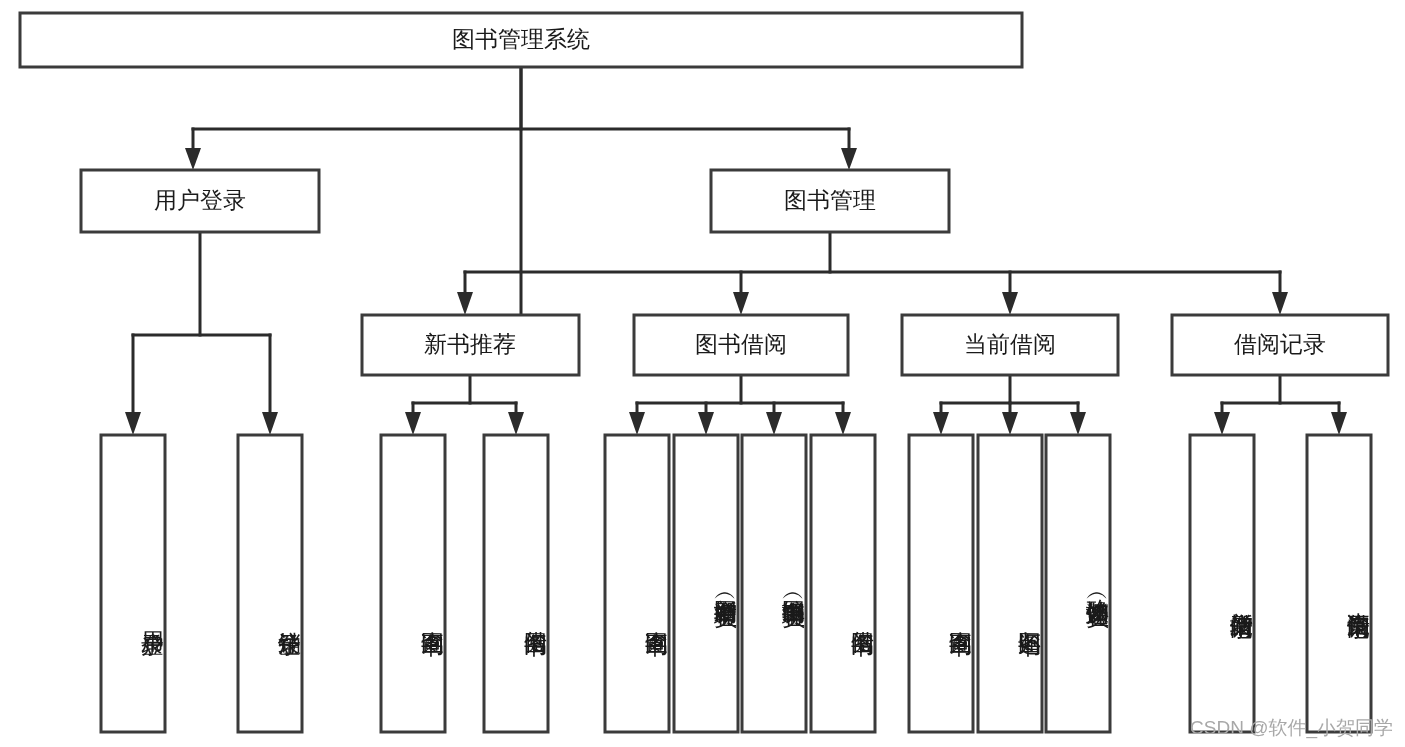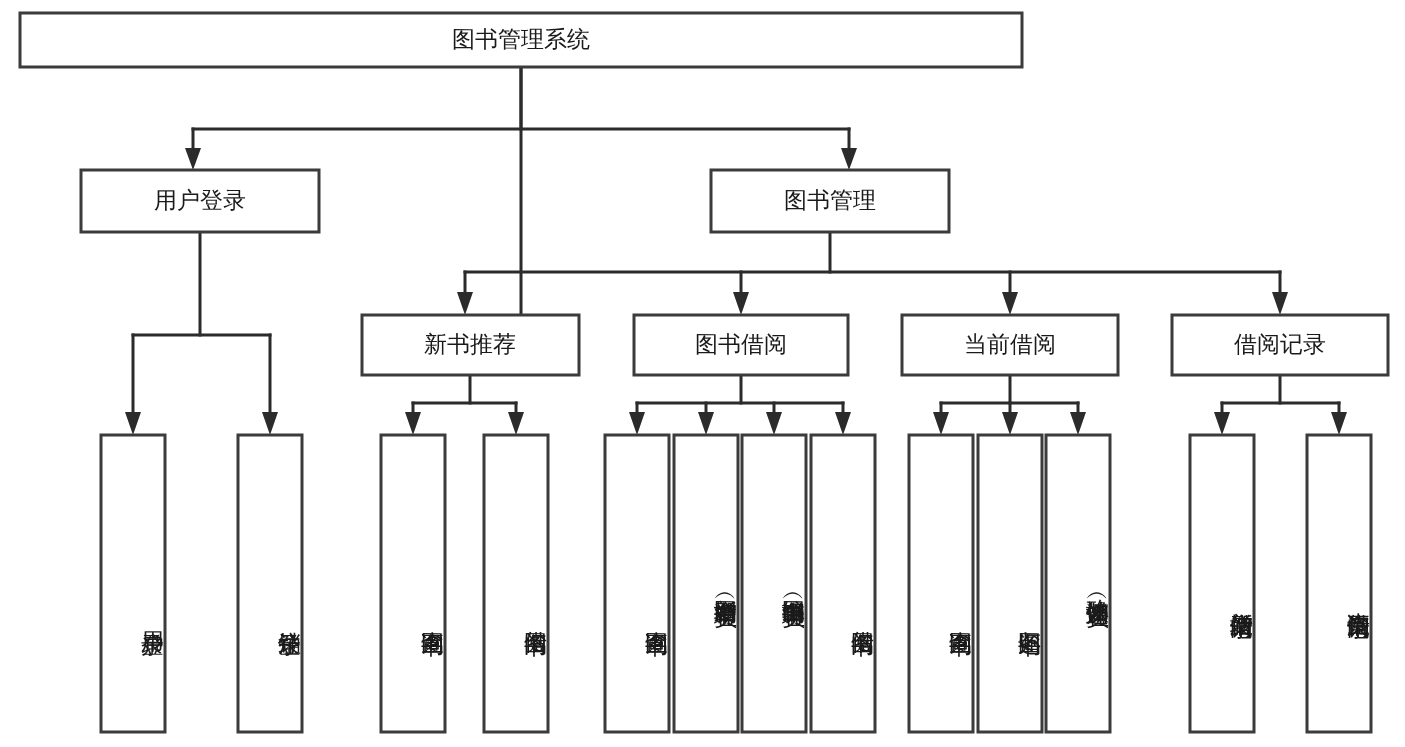--- a/index.html
+++ b/index.html
@@ -196,13 +196,14 @@
   <div class="vlabel" style="left:742px; top:443px; width:64px; height:284px;">编辑图书（管理员）</div>
   <div class="vlabel" style="left:811px; top:505px; width:64px; height:220px;">借阅图书</div>
 
   <div class="vlabel" style="left:909px; top:505px; width:64px; height:220px;">查询图书</div>
   <div class="vlabel" style="left:978px; top:505px; width:64px; height:220px;">归还图书</div>
   <div class="vlabel" style="left:1046px; top:443px; width:64px; height:284px;">确认归还（管理员）</div>
 
   <div class="vlabel" style="left:1190px; top:468px; width:64px; height:258px;">新增借阅记录</div>
   <div class="vlabel" style="left:1307px; top:468px; width:64px; height:258px;">查询借阅记录</div>
 
+  <div class="watermark">CSDN @软件_小贺同学</div>
 </div>
 
 </body></html>

